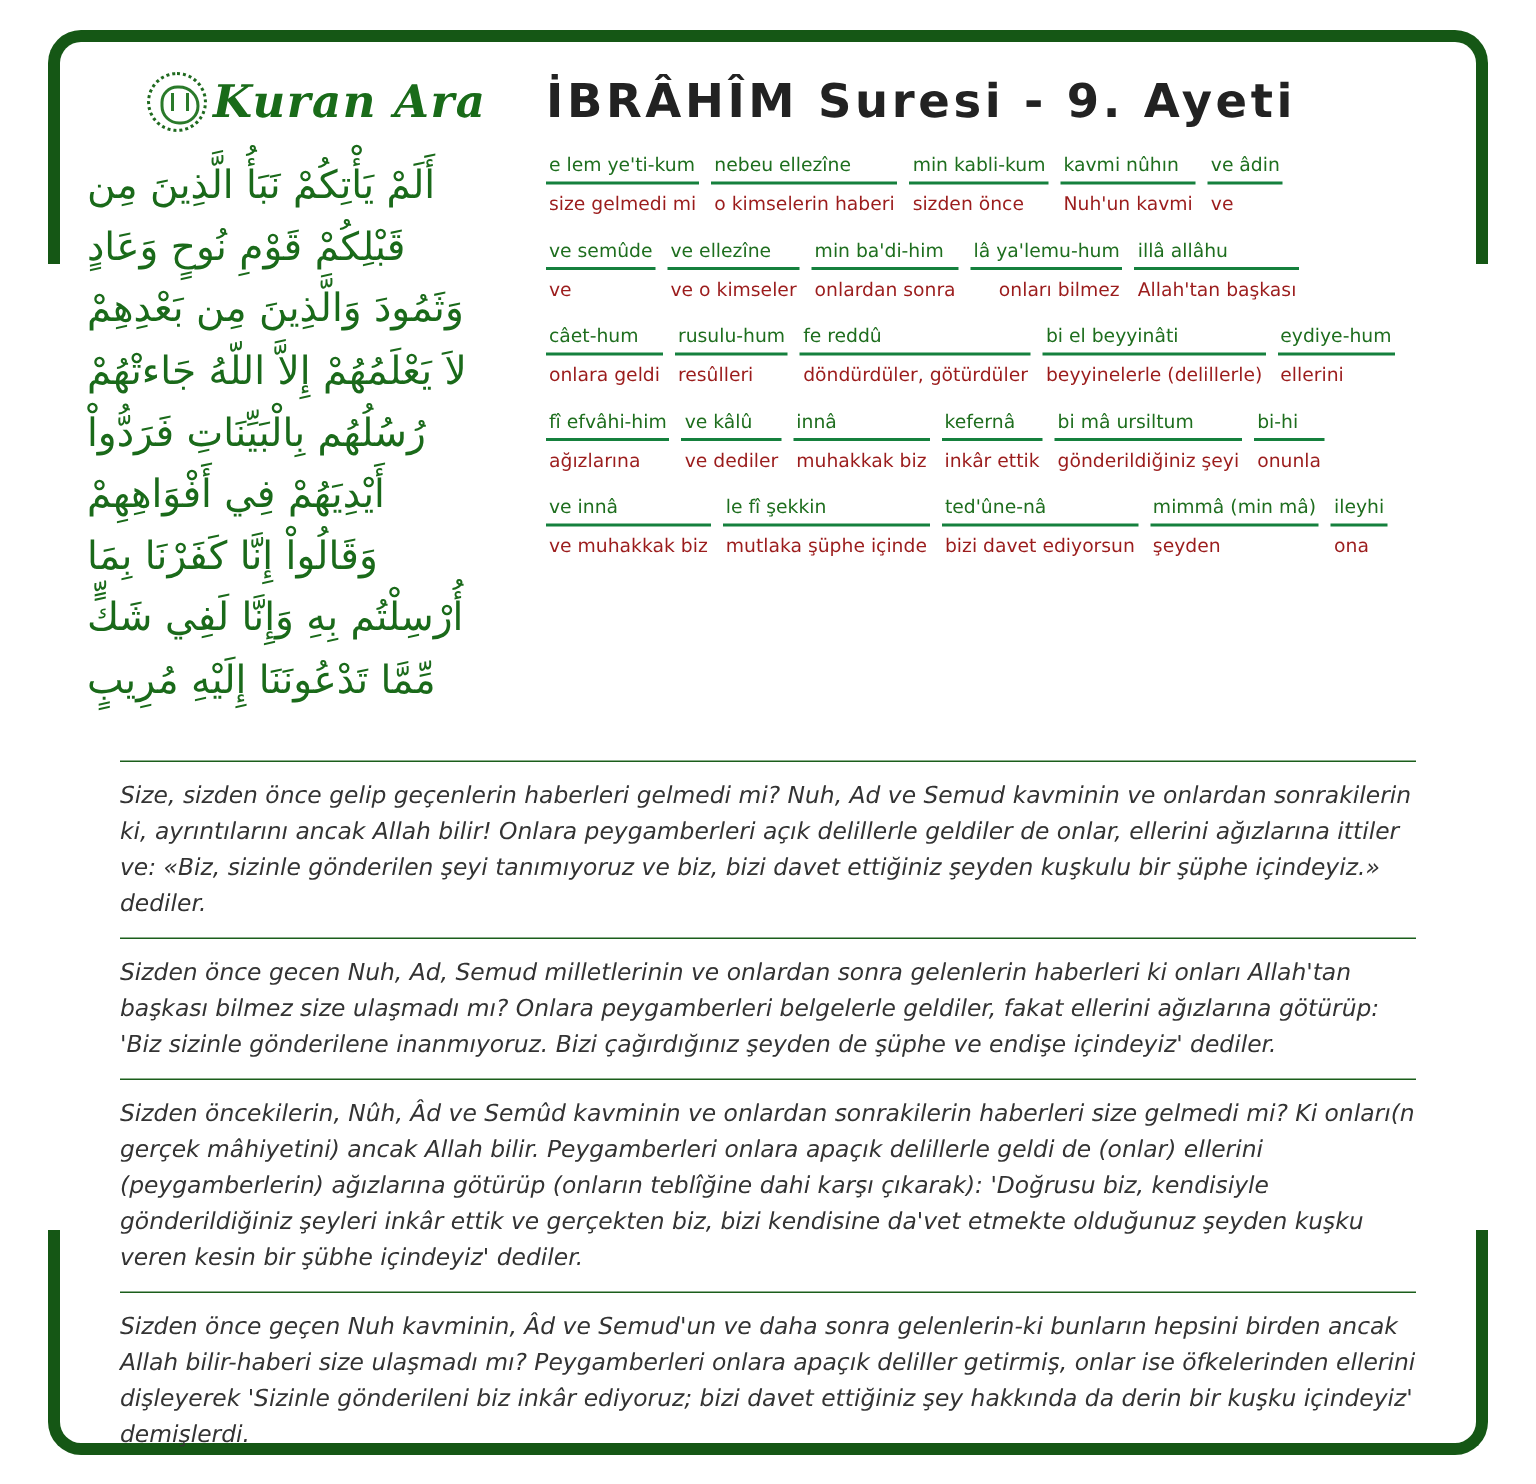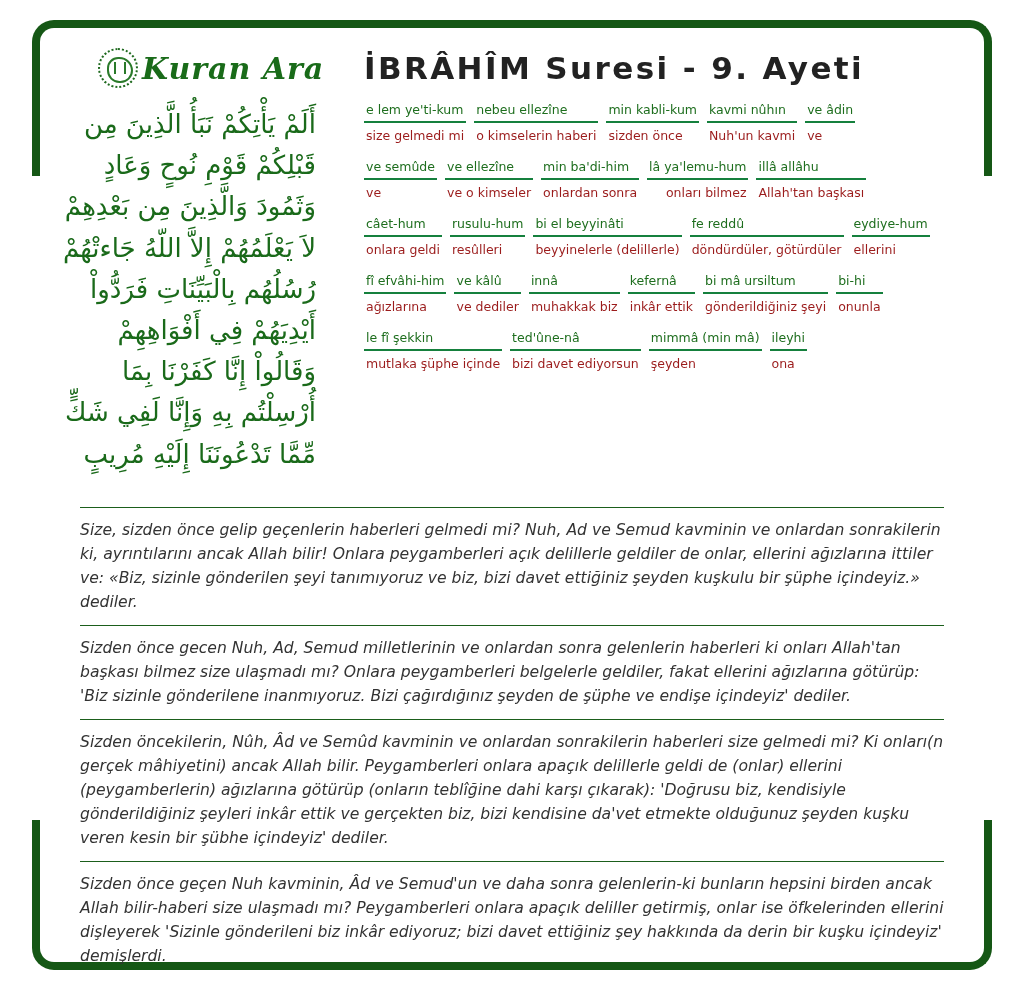--- a/index.html
+++ b/index.html
@@ -70,21 +70,21 @@
     font-size: 12.5px; color: #1e6e1e; padding: 2px 2px 3px 2px;
     border-bottom: 2px solid #15803d; white-space: nowrap; line-height: 16px;
   }
   .word-tr {
     font-size: 12.5px; color: #9b1c1c; padding: 5px 2px 0 2px; white-space: nowrap; line-height: 16px;
   }
 
   
   .arabic {
     position: absolute; left: 58px; top: 104px; width: 258px;
-    direction: rtl; text-align: right;
+    direction: rtl; text-align: left;
     font-family: "DejaVu Sans", sans-serif; font-size: 26px; line-height: 41.2px;
     color: #1a6a1a;
   }
 
   
   .translations {
     position: absolute; left: 80px; top: 507px; width: 864px;
   }
   .translation {
     border-top: 1px solid #1b5e1b; padding: 10px 0 11px 0;
@@ -148,28 +148,28 @@
       <span class="word-tr">Allah'tan başkası</span>
     </div>
   <div class="word" style="min-width: 74px;">
       <span class="word-ar">câet-hum</span>
       <span class="word-tr">onlara geldi</span>
     </div>
   <div class="word" style="min-width: 74px;">
       <span class="word-ar">rusulu-hum</span>
       <span class="word-tr">resûlleri</span>
     </div>
+  <div class="word" style="min-width: 150px;">
+      <span class="word-ar">fe reddû</span>
+      <span class="word-tr">döndürdüler, götürdüler</span>
+    </div>
   <div class="word" style="min-width: 142px;">
       <span class="word-ar">bi el beyyinâti</span>
       <span class="word-tr">beyyinelerle (delillerle)</span>
     </div>
-  <div class="word" style="min-width: 150px;">
-      <span class="word-ar">fe reddû</span>
-      <span class="word-tr">döndürdüler, götürdüler</span>
-    </div>
   <div class="word" style="min-width: 76px;">
       <span class="word-ar">eydiye-hum</span>
       <span class="word-tr">ellerini</span>
     </div>
   <div class="word" style="min-width: 80px;">
       <span class="word-ar">fî efvâhi-him</span>
       <span class="word-tr">ağızlarına</span>
     </div>
   <div class="word" style="min-width: 64px;">
       <span class="word-ar">ve kâlû</span>
@@ -183,20 +183,24 @@
       <span class="word-ar">kefernâ</span>
       <span class="word-tr">inkâr ettik</span>
     </div>
   <div class="word" style="min-width: 120px;">
       <span class="word-ar">bi mâ ursiltum</span>
       <span class="word-tr">gönderildiğiniz şeyi</span>
     </div>
   <div class="word" style="min-width: 46px;">
       <span class="word-ar">bi-hi</span>
       <span class="word-tr">onunla</span>
+    </div>
+  <div class="word" style="min-width: 106px;">
+      <span class="word-ar">ve innâ</span>
+      <span class="word-tr">ve muhakkak biz</span>
     </div>
   <div class="word" style="min-width: 134px;">
       <span class="word-ar">le fî şekkin</span>
       <span class="word-tr">mutlaka şüphe içinde</span>
     </div>
   <div class="word" style="min-width: 126px;">
       <span class="word-ar">ted'ûne-nâ</span>
       <span class="word-tr">bizi davet ediyorsun</span>
     </div>
   <div class="word" style="min-width: 110px;">

